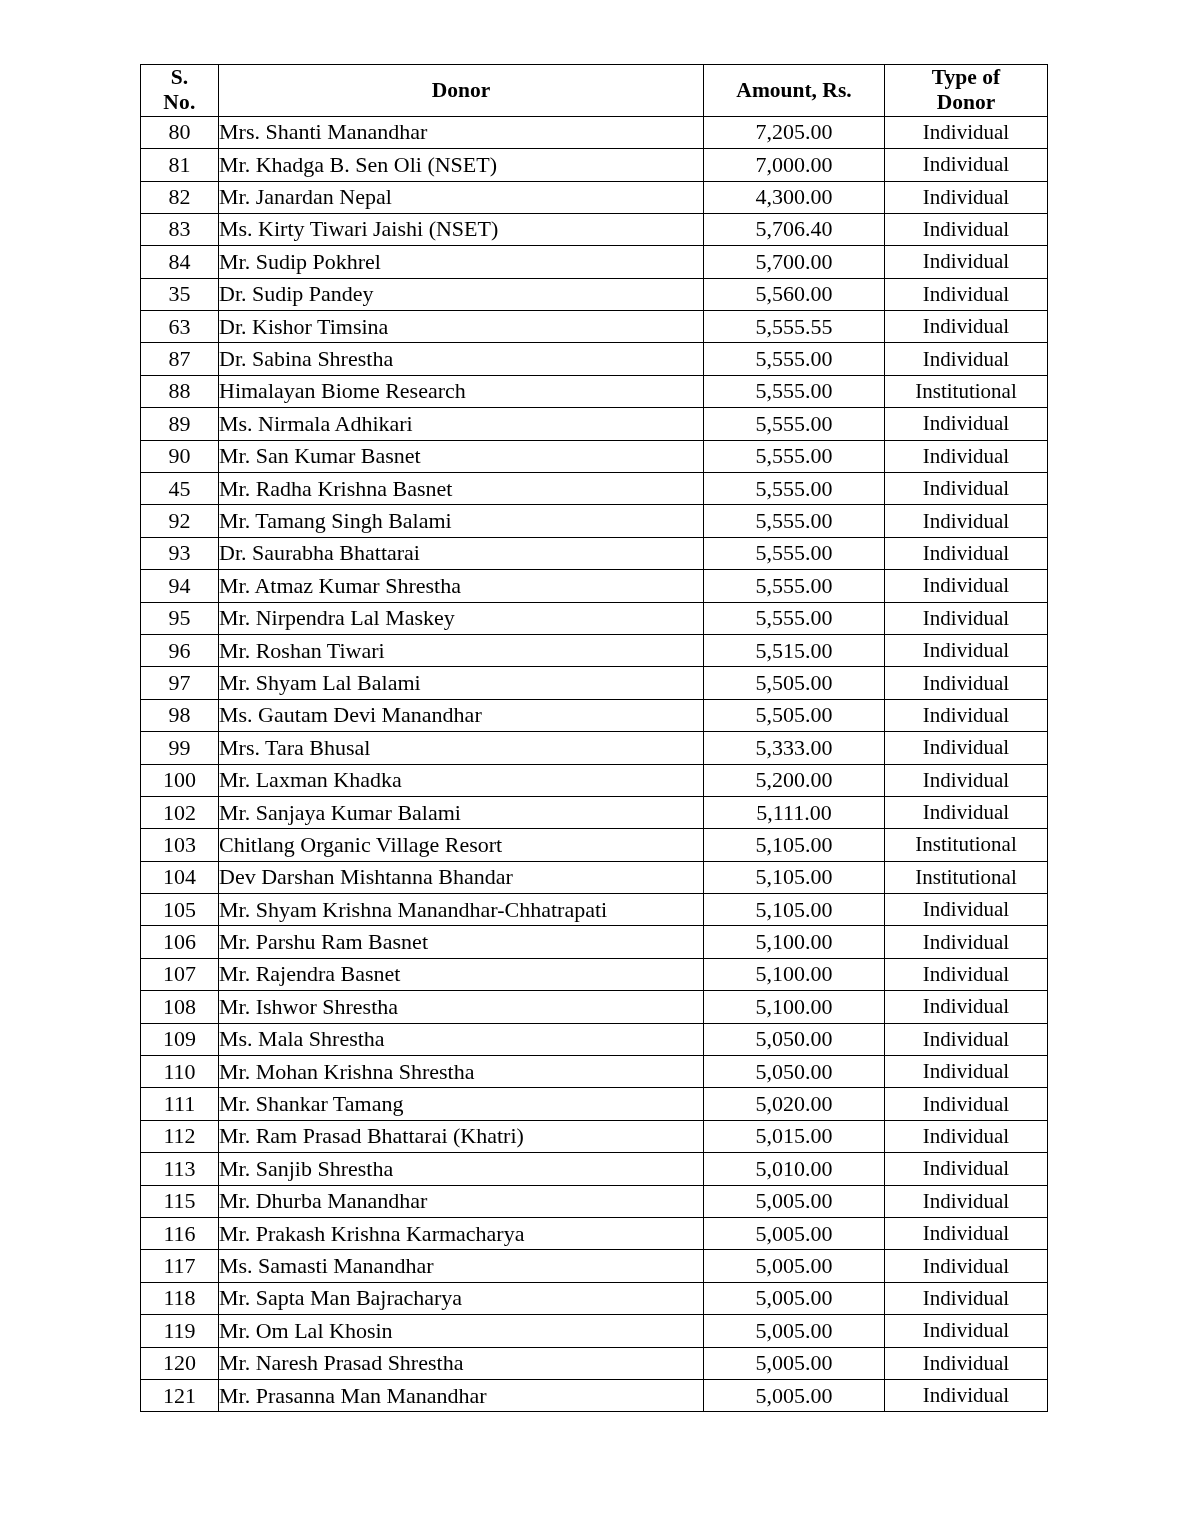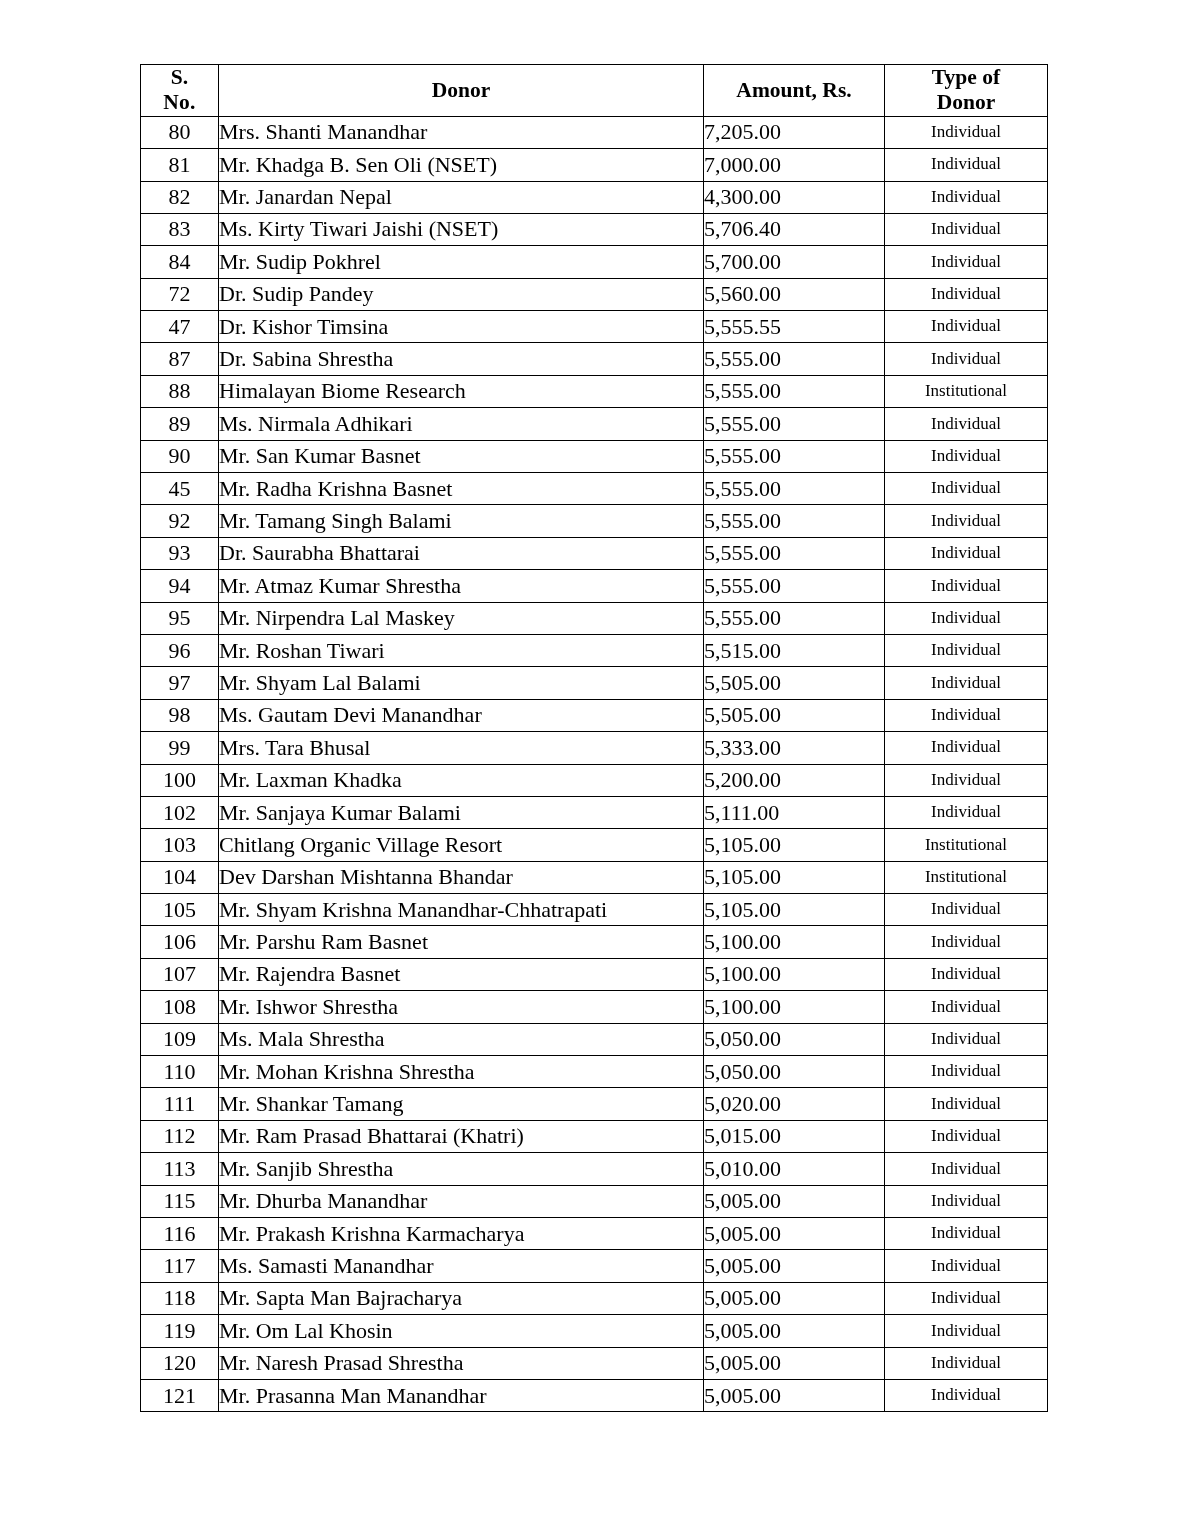--- a/index.html
+++ b/index.html
@@ -59,27 +59,27 @@
     text-align: center;
     padding: 0 10px 2px 4px;
   }
   td.cell-donor {
     text-align: left;
     padding: 0 6px 2px 9px;
     white-space: nowrap;
     overflow: hidden;
   }
   td.cell-amount {
-    text-align: left;
+    text-align: center;
     padding: 0 9px 2px 4px;
   }
   td.cell-type {
     text-align: center;
     padding: 3px 4px 0 4px;
-    font-size: 17px;
+    font-size: 21px;
   }
 </style>
 </head>
 <body>
 
 <div class="page">
   <table class="donor-table">
     <colgroup>
       <col class="c-sno">
       <col class="c-donor">
@@ -125,27 +125,27 @@
           <td class="cell-amount">5,706.40</td>
           <td class="cell-type">Individual</td>
         </tr>
         <tr>
           <td class="cell-sno">84</td>
           <td class="cell-donor">Mr. Sudip Pokhrel</td>
           <td class="cell-amount">5,700.00</td>
           <td class="cell-type">Individual</td>
         </tr>
         <tr>
-          <td class="cell-sno">72</td>
+          <td class="cell-sno">35</td>
           <td class="cell-donor">Dr. Sudip Pandey</td>
           <td class="cell-amount">5,560.00</td>
           <td class="cell-type">Individual</td>
         </tr>
         <tr>
-          <td class="cell-sno">47</td>
+          <td class="cell-sno">63</td>
           <td class="cell-donor">Dr. Kishor Timsina</td>
           <td class="cell-amount">5,555.55</td>
           <td class="cell-type">Individual</td>
         </tr>
         <tr>
           <td class="cell-sno">87</td>
           <td class="cell-donor">Dr. Sabina Shrestha</td>
           <td class="cell-amount">5,555.00</td>
           <td class="cell-type">Individual</td>
         </tr>

